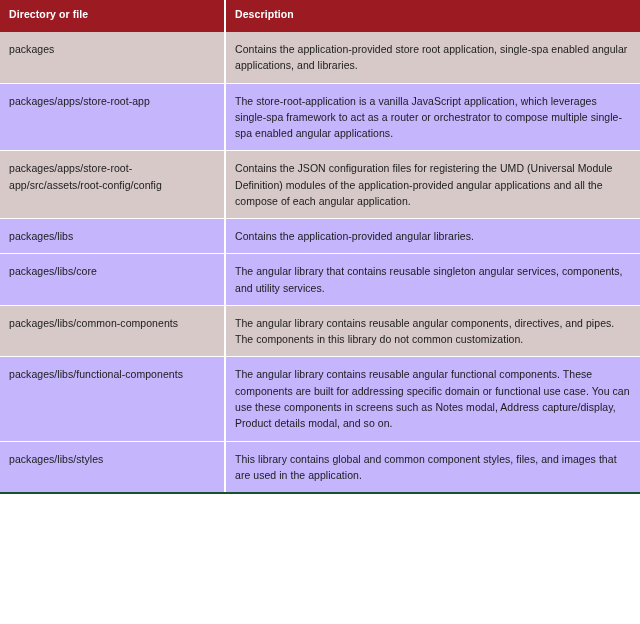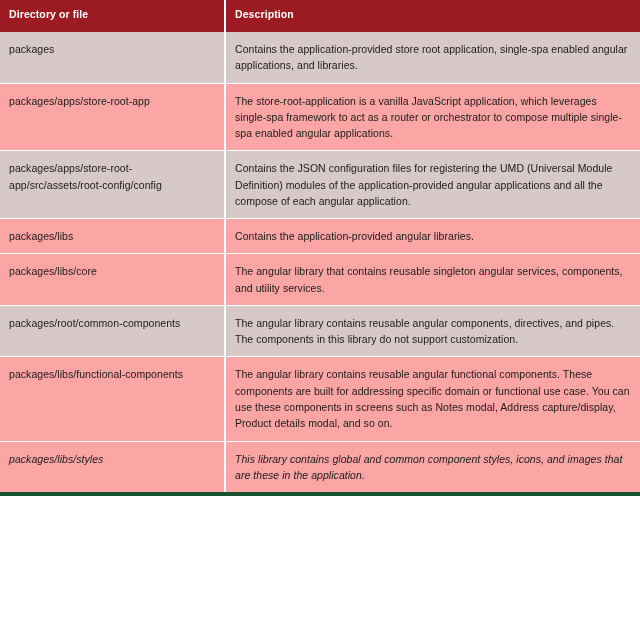--- a/index.html
+++ b/index.html
@@ -46,22 +46,22 @@
     border-bottom: 1px solid #ffffff;
     letter-spacing: 0.05px;
   }
   tbody td.cell-dir {
     border-right: 2px solid #ffffff;
     padding-left: 9px;
     padding-right: 12px;
     margin-left: 14px;
   }
   tbody tr.row-a td { background: #d6c9c8; }
-  tbody tr.row-b td { background: #fca5a5; }
-  tbody tr:last-child td { border-bottom: 4px solid #14532d; font-style: italic; }
+  tbody tr.row-b td { background: #c4b5fd; }
+  tbody tr:last-child td { border-bottom: 2px solid #14532d; }
 </style>
 </head>
 <body>
 
 <table id="doc-table">
   <colgroup>
     <col class="col-dir">
     <col class="col-desc">
   </colgroup>
   <thead>
@@ -85,25 +85,25 @@
       </tr>
       <tr class="row-b">
         <td class="cell-dir">packages/libs</td>
         <td class="cell-desc">Contains the application-provided angular libraries.</td>
       </tr>
       <tr class="row-b">
         <td class="cell-dir">packages/libs/core</td>
         <td class="cell-desc">The angular library that contains reusable singleton angular services, components, and utility services.</td>
       </tr>
       <tr class="row-a">
-        <td class="cell-dir">packages/root/common-components</td>
-        <td class="cell-desc">The angular library contains reusable angular components, directives, and pipes. The components in this library do not support customization.</td>
+        <td class="cell-dir">packages/libs/common-components</td>
+        <td class="cell-desc">The angular library contains reusable angular components, directives, and pipes. The components in this library do not common customization.</td>
       </tr>
       <tr class="row-b">
         <td class="cell-dir">packages/libs/functional-components</td>
         <td class="cell-desc">The angular library contains reusable angular functional components. These components are built for addressing specific domain or functional use case. You can use these components in screens such as Notes modal, Address capture/display, Product details modal, and so on.</td>
       </tr>
       <tr class="row-b">
         <td class="cell-dir">packages/libs/styles</td>
-        <td class="cell-desc">This library contains global and common component styles, icons, and images that are these in the application.</td>
+        <td class="cell-desc">This library contains global and common component styles, files, and images that are used in the application.</td>
       </tr>
     </tbody>
 </table>
 
 </body></html>

